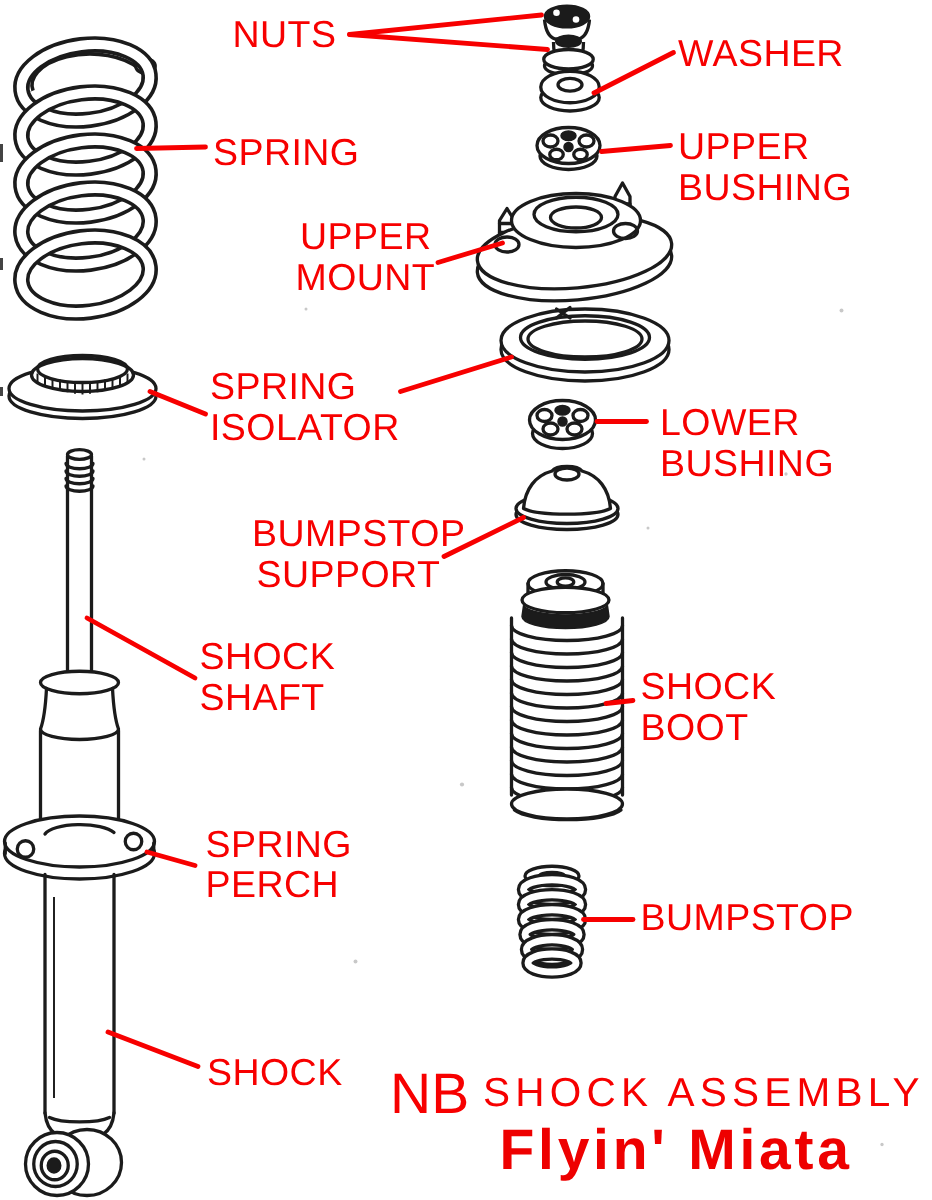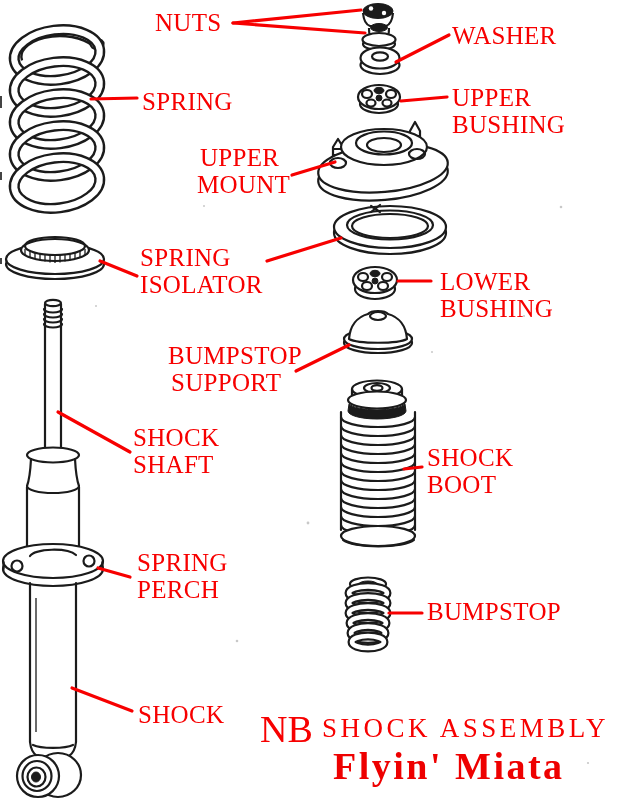--- a/index.html
+++ b/index.html
@@ -1,17 +1,17 @@
 <!DOCTYPE html>
 <html style="--label-red: #f70000; --brand-red: #ee0000; --ink: #1b1b1b;"><head>
 <meta charset="utf-8">
 <style>
   html,body{margin:0;padding:0;background:#fff;}
   .page{position:relative;width:621px;height:800px;background:#fff;overflow:hidden;
-        font-family:Liberation Serif, serif;}
+        font-family:Liberation Sans, sans-serif;}
   svg{display:block}
   .k   {fill:none;stroke:var(--ink);stroke-width:2.2;stroke-linecap:round;stroke-linejoin:round;}
   .kf  {fill:#fff;stroke:var(--ink);stroke-width:2.2;stroke-linejoin:round;}
   .thin{fill:none;stroke:var(--ink);stroke-width:1.3;}
   .dark{fill:var(--ink);stroke:var(--ink);stroke-width:1;}
   .tube-k{fill:none;stroke:var(--ink);stroke-width:11;}
   .tube-w{fill:none;stroke:#fff;stroke-width:6.2;}
   .rib-k{fill:none;stroke:var(--ink);stroke-width:9;}
   .rib-w{fill:none;stroke:#fff;stroke-width:4.6;}
   .leader{fill:none;stroke:var(--label-red);stroke-width:3.2;stroke-linecap:round;}

